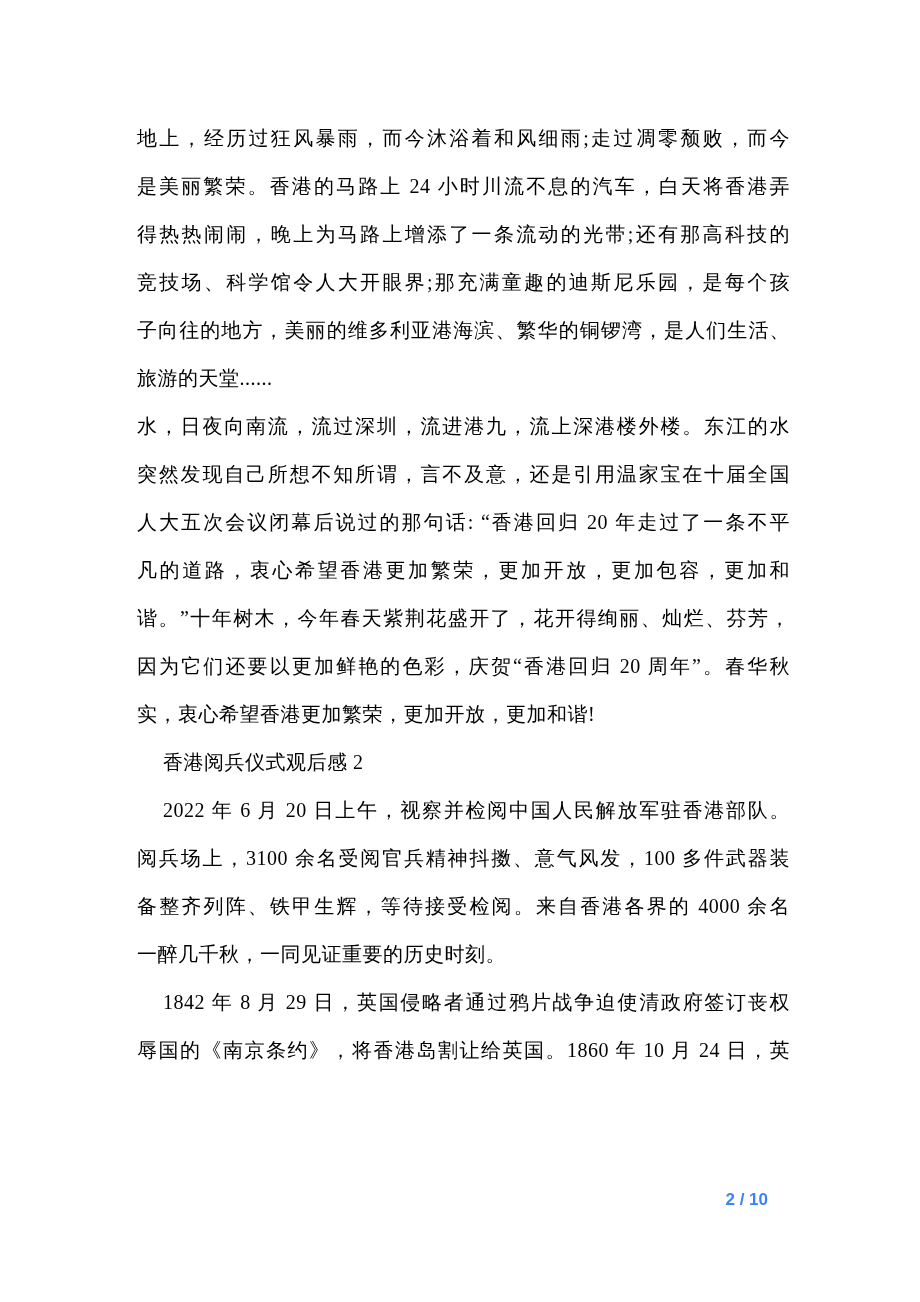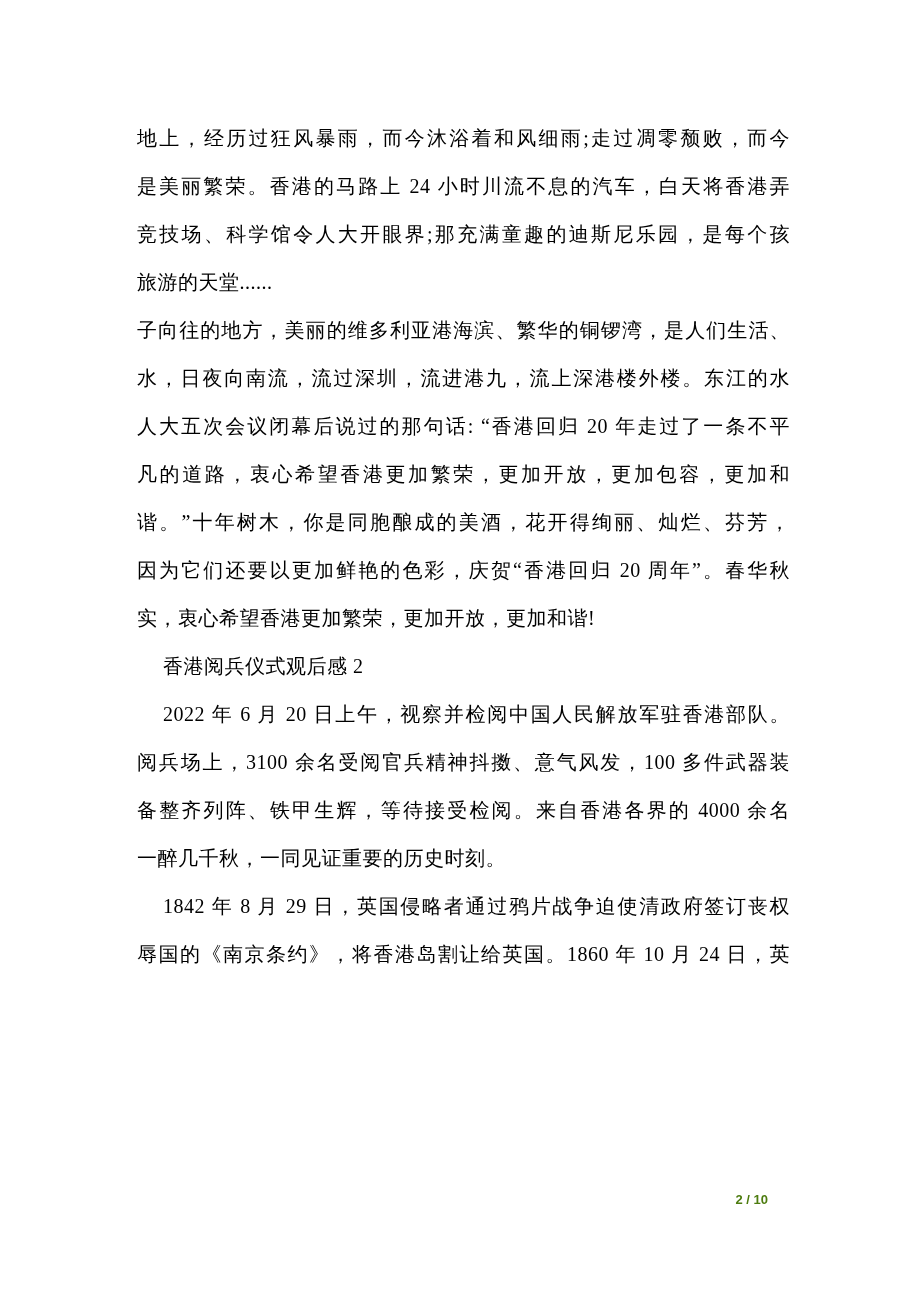--- a/index.html
+++ b/index.html
@@ -36,39 +36,41 @@
   }
   .line.indent {
     text-indent: 26px;
   }
   .page-number {
     position: absolute;
     top: 1191px;
     right: 138px;
     font-family: "Liberation Sans", "DejaVu Sans", sans-serif;
     font-weight: bold;
-    font-size: 13px;
+    font-size: 17px;
     line-height: 17px;
-    color: #4d7c0f;
+    color: #3b82f6;
   }
 </style>
 </head>
 <body>
 
 <div class="page">
   <div class="text-body">
       <div class="line full">地上，经历过狂风暴雨，而今沐浴着和风细雨;走过凋零颓败，而今</div>
       <div class="line full">是美丽繁荣。香港的马路上 24 小时川流不息的汽车，白天将香港弄</div>
+      <div class="line full">得热热闹闹，晚上为马路上增添了一条流动的光带;还有那高科技的</div>
       <div class="line full">竞技场、科学馆令人大开眼界;那充满童趣的迪斯尼乐园，是每个孩</div>
+      <div class="line full">子向往的地方，美丽的维多利亚港海滨、繁华的铜锣湾，是人们生活、</div>
       <div class="line">旅游的天堂......</div>
-      <div class="line full">子向往的地方，美丽的维多利亚港海滨、繁华的铜锣湾，是人们生活、</div>
       <div class="line full">水，日夜向南流，流过深圳，流进港九，流上深港楼外楼。东江的水</div>
+      <div class="line full">突然发现自己所想不知所谓，言不及意，还是引用温家宝在十届全国</div>
       <div class="line full">人大五次会议闭幕后说过的那句话: “香港回归 20 年走过了一条不平</div>
       <div class="line full">凡的道路，衷心希望香港更加繁荣，更加开放，更加包容，更加和</div>
-      <div class="line full">谐。”十年树木，你是同胞酿成的美酒，花开得绚丽、灿烂、芬芳，</div>
+      <div class="line full">谐。”十年树木，今年春天紫荆花盛开了，花开得绚丽、灿烂、芬芳，</div>
       <div class="line full">因为它们还要以更加鲜艳的色彩，庆贺“香港回归 20 周年”。春华秋</div>
       <div class="line">实，衷心希望香港更加繁荣，更加开放，更加和谐!</div>
       <div class="line indent">香港阅兵仪式观后感 2</div>
       <div class="line full indent">2022 年 6 月 20 日上午，视察并检阅中国人民解放军驻香港部队。</div>
       <div class="line full">阅兵场上，3100 余名受阅官兵精神抖擞、意气风发，100 多件武器装</div>
       <div class="line full">备整齐列阵、铁甲生辉，等待接受检阅。来自香港各界的 4000 余名</div>
       <div class="line">一醉几千秋，一同见证重要的历史时刻。</div>
       <div class="line full indent">1842 年 8 月 29 日，英国侵略者通过鸦片战争迫使清政府签订丧权</div>
       <div class="line full">辱国的《南京条约》，将香港岛割让给英国。1860 年 10 月 24 日，英</div>
     </div>

